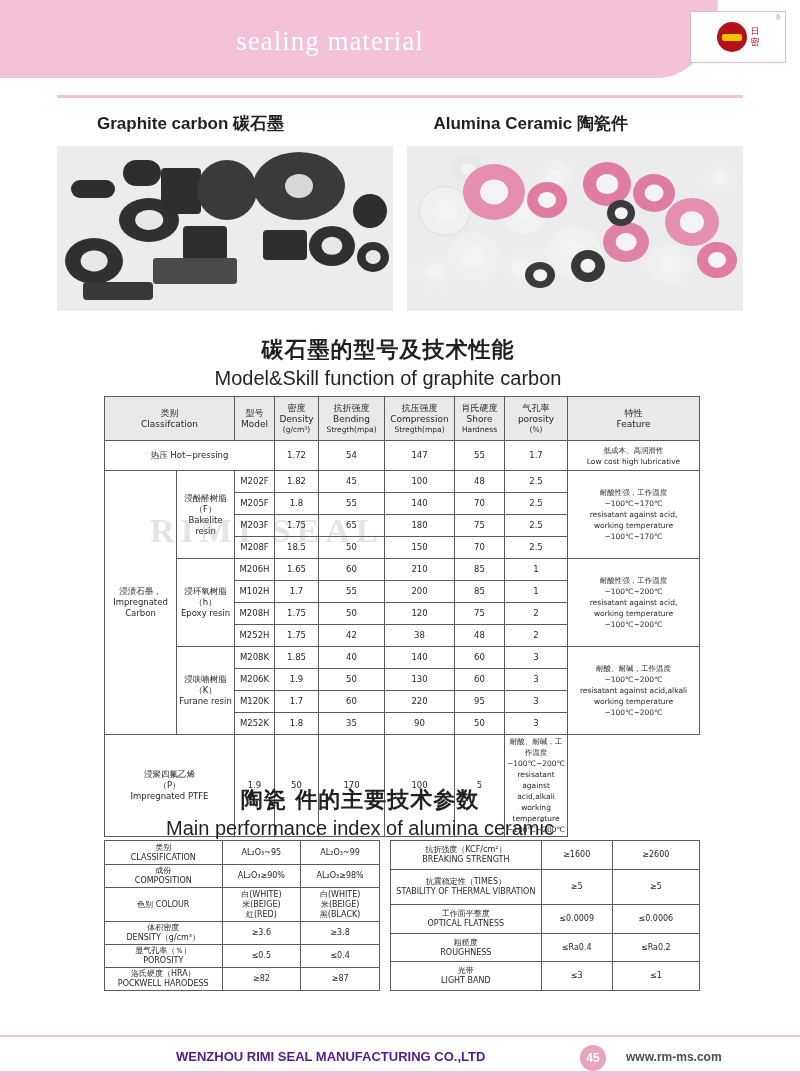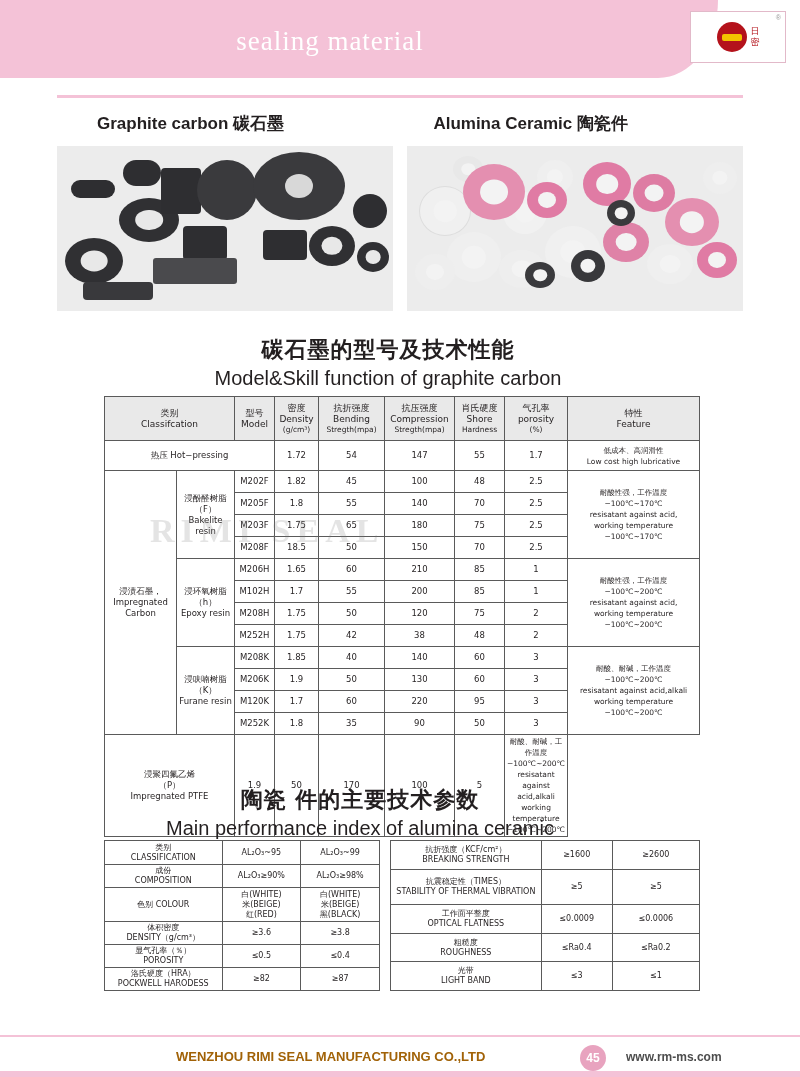--- a/index.html
+++ b/index.html
@@ -191,21 +191,21 @@
     width:800px; height:42px;
     background:#ffffff;
     border-top:2px solid #f4c2d7;
   }
   .footer-inner {
     position:relative; height:42px;
     display:flex; align-items:center;
   }
   .footer-company {
     position:absolute; left:176px; top:12px;
-    font-size:13px; font-weight:bold; color:#a16207;
+    font-size:13px; font-weight:bold; color:#4c1d95;
     font-family:"Liberation Sans", sans-serif;
   }
   .page-badge {
     position:absolute; left:580px; top:8px;
     width:26px; height:26px; border-radius:50%;
     background:#e8a3bf; color:#fff;
     display:flex; align-items:center; justify-content:center;
     font-size:12px; font-weight:bold;
   }
   .footer-site {

